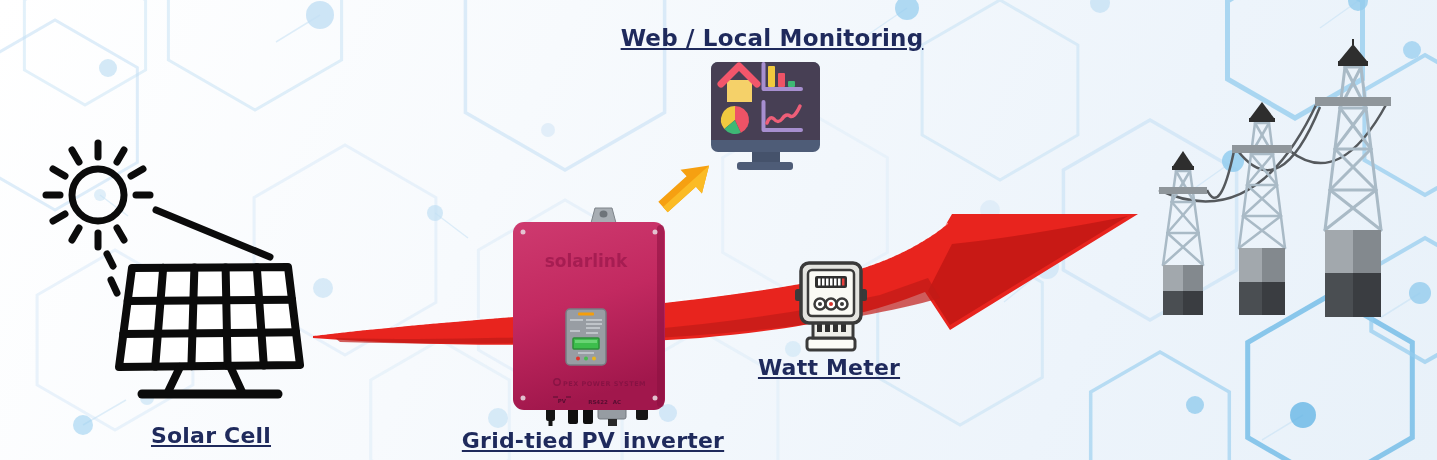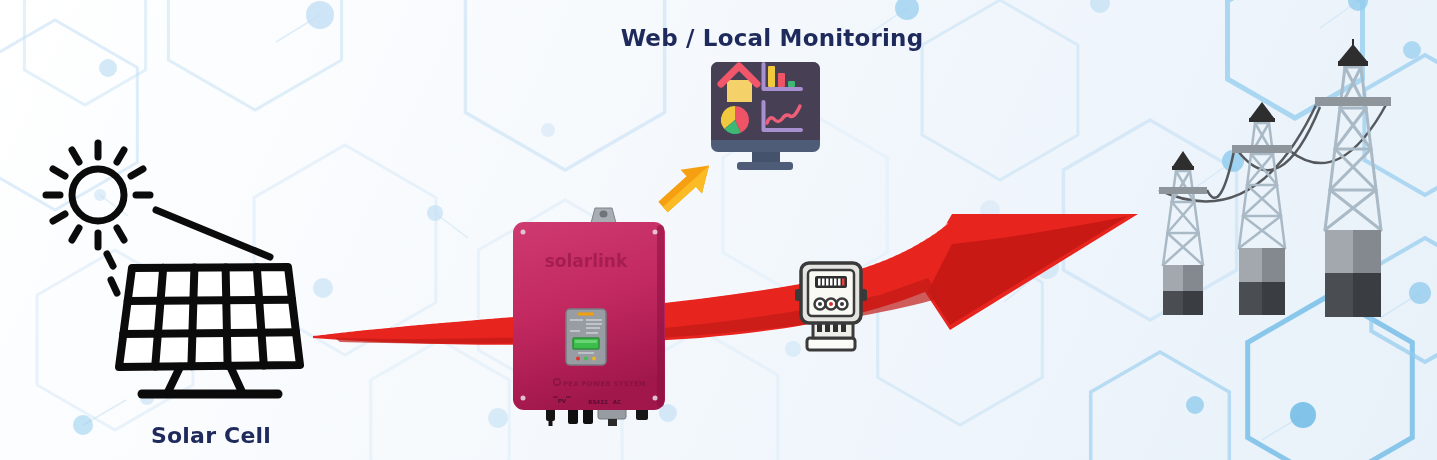--- a/index.html
+++ b/index.html
@@ -5,21 +5,21 @@
   html,body{margin:0;padding:0;background:#dfe8f0;}
   #canvas{
     position:relative;width:1437px;height:460px;overflow:hidden;
     background:linear-gradient(115deg,#ffffff 0%,#f7fafd 35%,#edf4fb 75%,#e8f1f9 100%);
     font-family:"DejaVu Sans","Liberation Sans",sans-serif;
   }
   #canvas svg{position:absolute;pointer-events:none;}
   .label{
     position:absolute;transform:translateX(-50%);
     font-weight:700;font-size:22px;color:#1F2A5C;
-    white-space:nowrap;letter-spacing:0.2px;
+    white-space:nowrap;letter-spacing:0.2px;text-decoration:underline;
   }
   .label.big{font-size:23px;}
 </style>
 </head>
 <body>
 
 <div id="canvas">
 
   <svg id="bg" width="1437" height="460" viewBox="0 0 1437 460" style="left:0;top:0;">
       <polygon points="55.0,210.0 -27.3,162.5 -27.3,67.5 55.0,20.0 137.3,67.5 137.3,162.5" fill="none" stroke="#C2DFF4" stroke-width="3" opacity="0.55"></polygon>
@@ -326,13 +326,15 @@
       <circle cx="40" cy="45" r="5.5" fill="#FFFFFF" stroke="#3A3A3A" stroke-width="2.5"></circle>
       <circle cx="51" cy="45" r="5.5" fill="#FFFFFF" stroke="#3A3A3A" stroke-width="2.5"></circle>
       <circle cx="29" cy="45" r="2" fill="#3A3A3A"></circle>
       <circle cx="40" cy="45" r="2" fill="#D6332E"></circle>
       <circle cx="51" cy="45" r="2" fill="#3A3A3A"></circle>
     </g>
   </svg>
 
   <div class="label big" style="left:772px;top:25px;">Web / Local Monitoring</div>
   <div class="label" style="left:211px;top:423px;">Solar Cell</div>
+  <div class="label" style="left:593px;top:428px;">Grid-tied PV inverter</div>
+  <div class="label" style="left:829px;top:355px;">Watt Meter</div>
 </div>
 
 </body></html>

